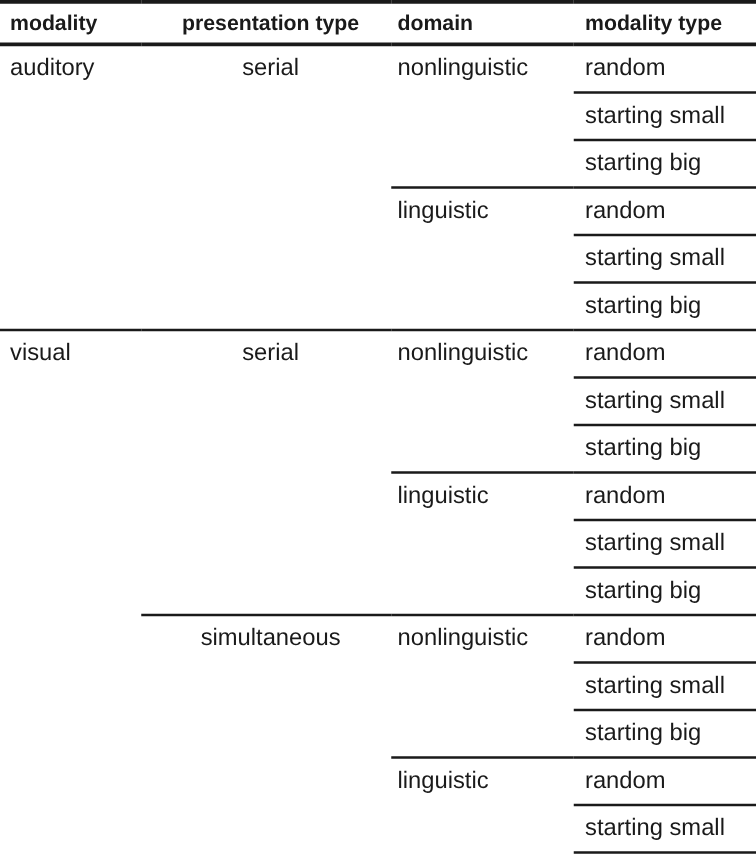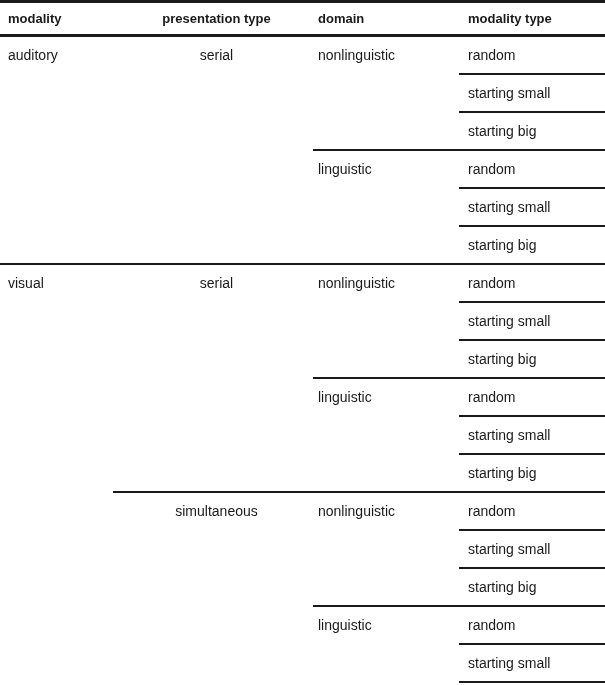--- a/index.html
+++ b/index.html
@@ -20,31 +20,31 @@
     table-layout: fixed;
     border-collapse: collapse;
     border-top: 3px solid #1a1a1a;
     border-bottom: 3px solid #1a1a1a;
   }
   col.c1 { width: 113px; }
   col.c2 { width: 200px; }
   col.c3 { width: 146px; }
   col.c4 { width: 146px; }
   th {
-    font-size: 13px;
+    font-size: 17px;
     font-weight: bold;
     text-align: left;
     height: 31px;
     line-height: 31px;
     white-space: nowrap;
     border-bottom: 3px solid #1a1a1a;
     margin-left: 28px;
   }
   td {
-    font-size: 14px;
+    font-size: 19px;
     text-align: left;
     vertical-align: top;
     line-height: 36px;
     white-space: nowrap;
     border-bottom: 2px solid #1a1a1a;
   }
   tr.data-row { height: 36px; }
   .pad1 { padding-left: 8px; }
   .pad2 { padding-left: 7px; text-align: center; }
   .pad3 { padding-left: 5px; }

